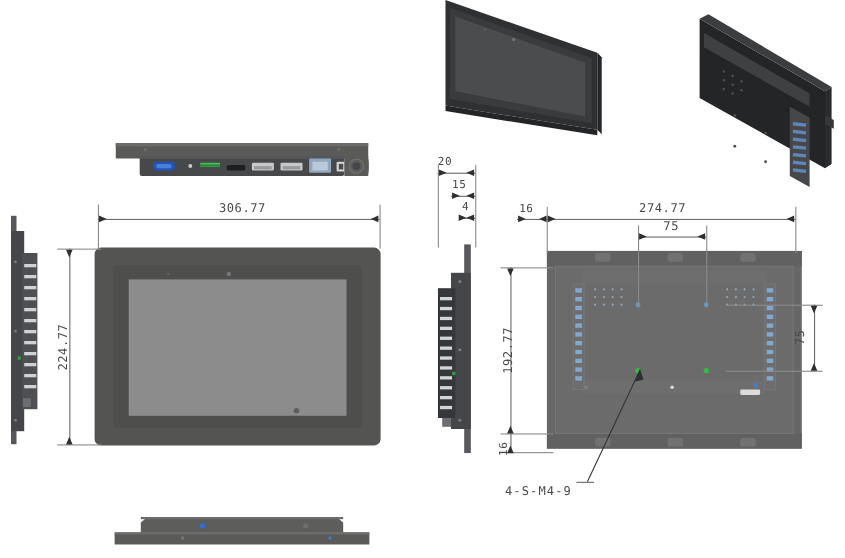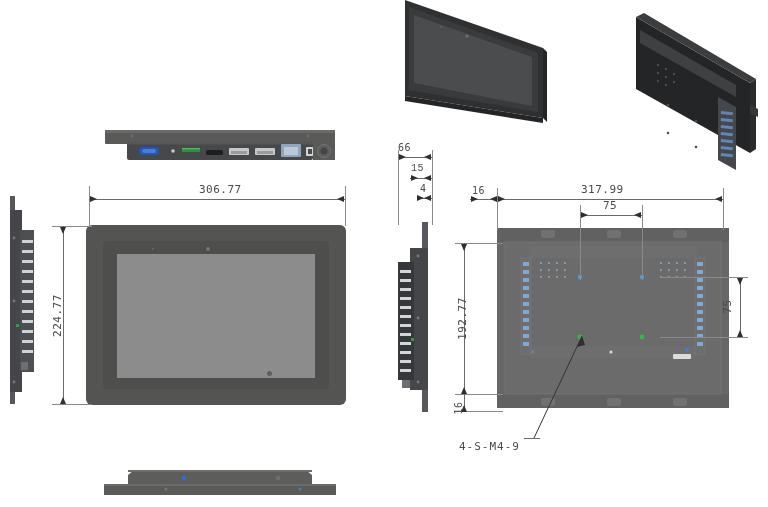--- a/index.html
+++ b/index.html
@@ -223,26 +223,26 @@
       <rect x="13" y="116" width="3" height="3" fill="#2f9f3f"></rect>
       <rect x="4" y="158" width="8" height="8" fill="#6d6e71"></rect>
     </svg>
   </div>
 
   <div class="ext" style="left:398px;top:150px;height:75px;"></div>
   <div class="ext" style="left:432px;top:150px;height:75px;"></div>
   <div class="hline" style="left:398px;top:157px;width:34px;"></div>
   <div class="arrow ar-r" style="left:399px;top:154px;"></div>
   <div class="arrow ar-l" style="left:424px;top:154px;"></div>
-  <div class="dimtext small" style="left:398px;top:143px;">66</div>
+  <div class="dimtext small" style="left:398px;top:143px;">20</div>
 
   <div class="hline" style="left:410px;top:178px;width:22px;"></div>
   <div class="arrow ar-r" style="left:411px;top:175px;"></div>
   <div class="arrow ar-l" style="left:424px;top:175px;"></div>
-  <div class="dimtext small" style="left:411px;top:164px;font-family:Liberation Mono, monospace;">15</div>
+  <div class="dimtext small" style="left:411px;top:164px;">15</div>
 
   <div class="hline" style="left:418px;top:198px;width:14px;"></div>
   <div class="arrow ar-r" style="left:417px;top:195px;"></div>
   <div class="arrow ar-l" style="left:424px;top:195px;"></div>
   <div class="dimtext small" style="left:420px;top:184px;">4</div>
 
   <div class="v" style="left:497px;top:228px;width:232px;height:180px;">
     <svg width="232" height="180" viewBox="0 0 232 180">
       <rect x="0" y="0" width="232" height="180" fill="#676767"></rect>
       <rect x="0" y="0" width="232" height="14" fill="#616161"></rect>
@@ -331,21 +331,21 @@
   <div class="hline" style="left:470px;top:199px;width:28px;"></div>
   <div class="arrow ar-r" style="left:471px;top:196px;"></div>
   <div class="arrow ar-l" style="left:490px;top:196px;"></div>
   <div class="dimtext small" style="left:472px;top:186px;">16</div>
   <div class="ext" style="left:497px;top:188px;height:42px;"></div>
 
   <div class="ext" style="left:723px;top:188px;height:42px;"></div>
   <div class="hline" style="left:497px;top:199px;width:226px;"></div>
   <div class="arrow ar-r" style="left:498px;top:196px;"></div>
   <div class="arrow ar-l" style="left:715px;top:196px;"></div>
-  <div class="dimtext" style="left:581px;top:184px;">317.99</div>
+  <div class="dimtext" style="left:581px;top:184px;">274.77</div>
 
   <div class="ext" style="left:580px;top:205px;height:75px;"></div>
   <div class="ext" style="left:642px;top:205px;height:75px;"></div>
   <div class="hline" style="left:580px;top:215px;width:62px;"></div>
   <div class="arrow ar-r" style="left:581px;top:212px;"></div>
   <div class="arrow ar-l" style="left:634px;top:212px;"></div>
   <div class="dimtext" style="left:603px;top:200px;">75</div>
 
   <div class="exth" style="left:455px;top:243px;width:48px;"></div>
   <div class="exth" style="left:455px;top:394px;width:48px;"></div>

